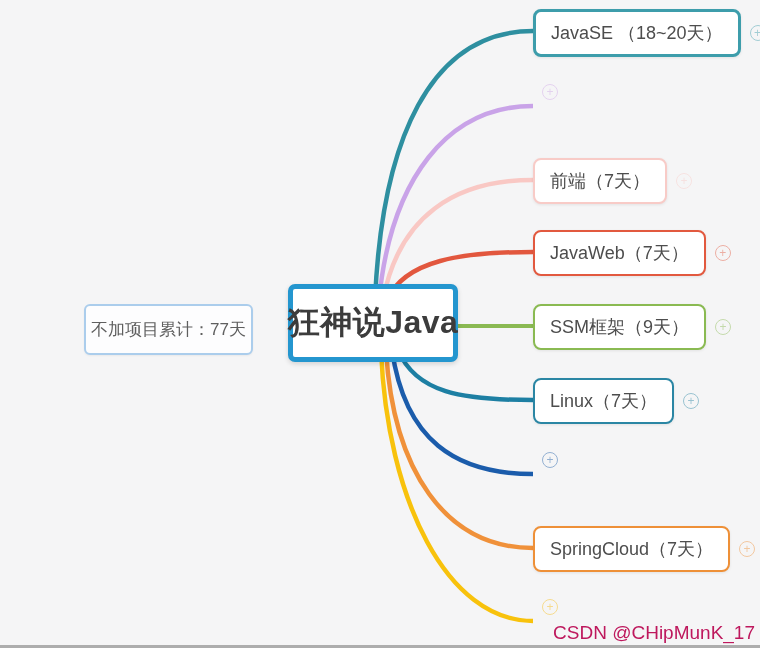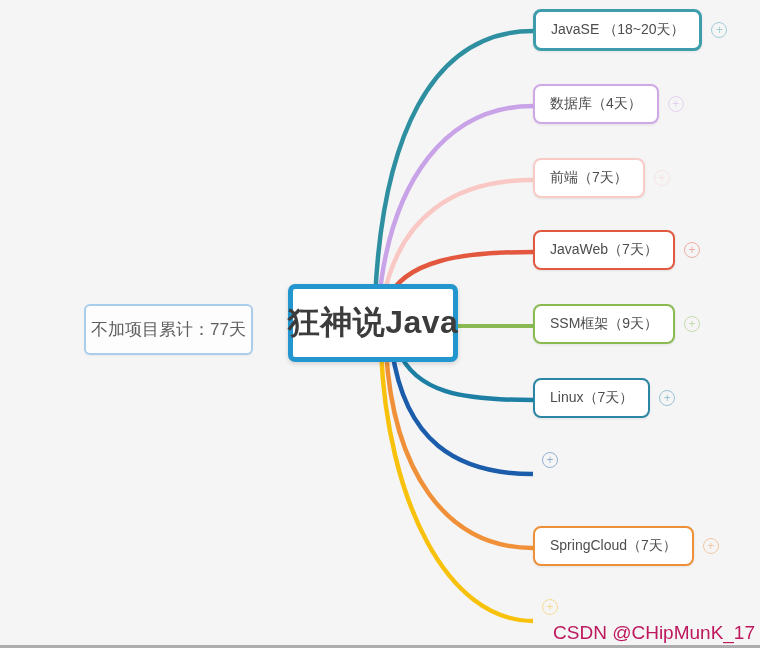--- a/index.html
+++ b/index.html
@@ -57,21 +57,21 @@
     left: 533px;
     display: flex;
     align-items: center;
     z-index: 2;
   }
   .branch-node {
     background: #ffffff;
     border: 2px solid #999;
     border-radius: 8px;
     padding: 9px 15px;
-    font-size: 14px;
+    font-size: 18px;
     color: #4d4d4d;
     white-space: nowrap;
     box-shadow: 0 1px 3px rgba(0,0,0,0.08);
   }
   .branch-node.thick { border-width: 3px; }
 
   .plus-icon {
     width: 16px; height: 16px;
     margin-left: 9px;
     border: 1.5px solid;
@@ -127,23 +127,20 @@
   </div>
 
   <div class="branch-row" style="top:9px">
     <div class="branch-node thick" style="border-color: rgb(61, 157, 171);">
       <span>JavaSE （18~20天）</span>
     </div>
     <span class="plus-icon" style="color: rgb(61, 157, 171);">+</span>
   </div>
 
   <div class="branch-row" style="top:84px">
-    <div class="branch-node" style="border-color: rgb(207, 168, 230);">
-      <span>数据库（4天）</span>
-    </div>
     <span class="plus-icon" style="color: rgb(207, 168, 230);">+</span>
   </div>
 
   <div class="branch-row" style="top:158px">
     <div class="branch-node" style="border-color: rgb(248, 203, 199);">
       <span>前端（7天）</span>
     </div>
     <span class="plus-icon" style="color: rgb(248, 203, 199);">+</span>
   </div>
 

